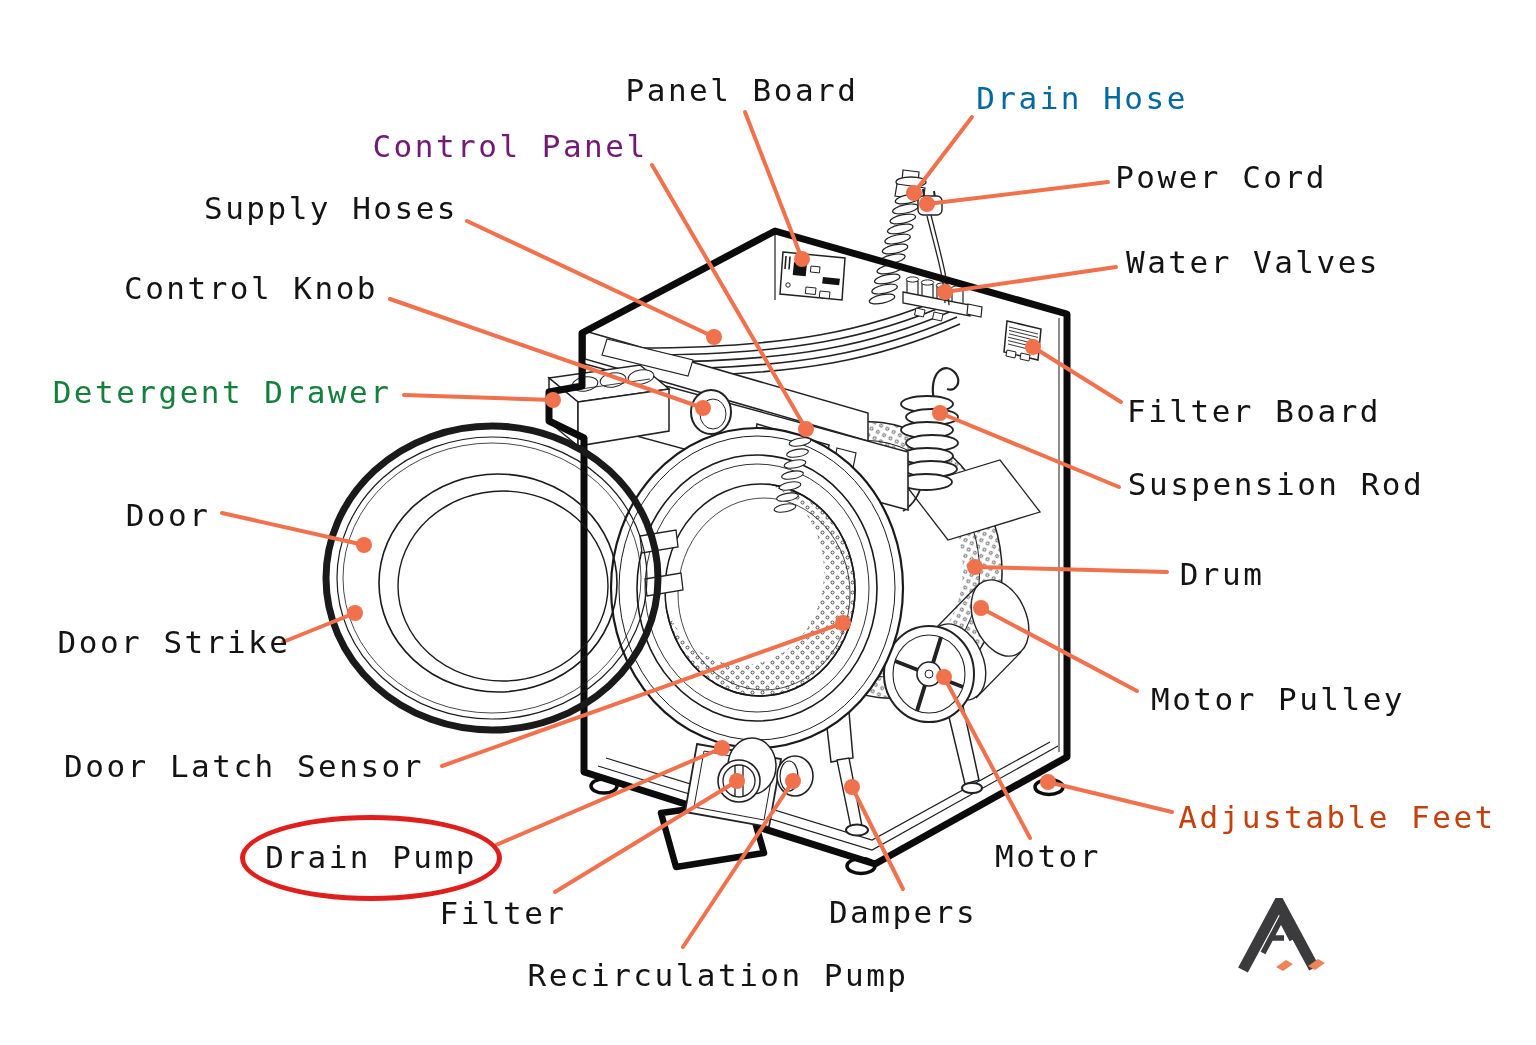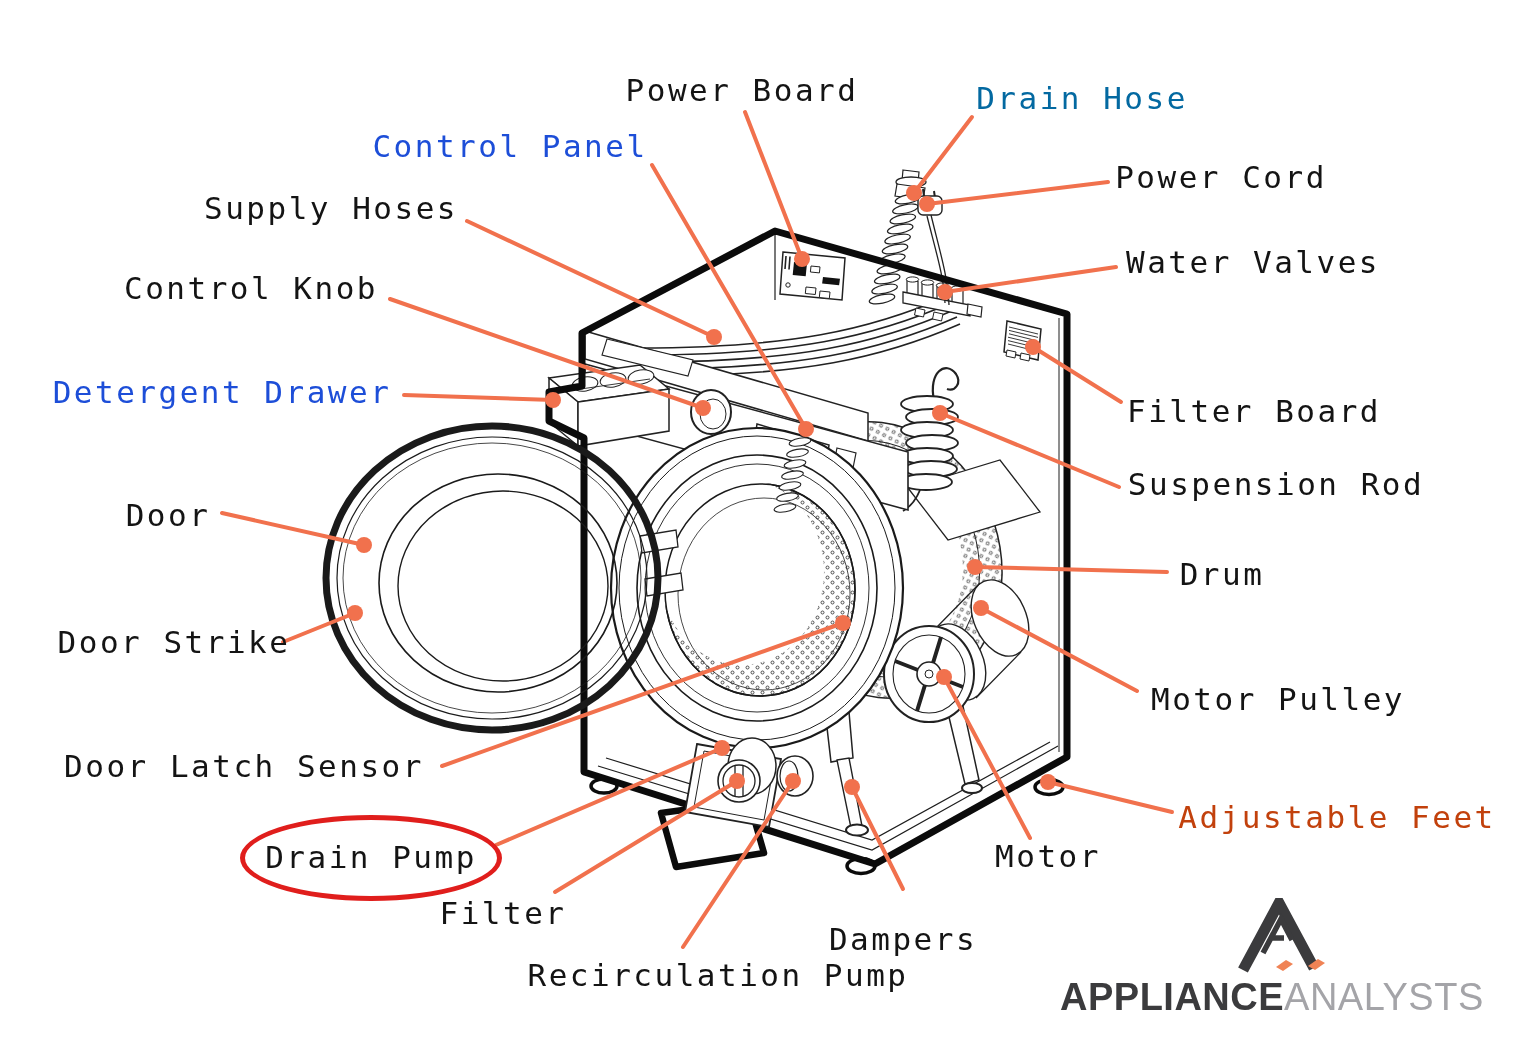--- a/index.html
+++ b/index.html
@@ -296,49 +296,46 @@
       <circle cx="944" cy="677" r="8" fill="#F1714D"></circle>
       <line x1="555" y1="892" x2="737" y2="781" stroke="#F1714D" stroke-width="4" stroke-linecap="round"></line>
       <circle cx="737" cy="781" r="8" fill="#F1714D"></circle>
       <line x1="903" y1="889" x2="852" y2="787" stroke="#F1714D" stroke-width="4" stroke-linecap="round"></line>
       <circle cx="852" cy="787" r="8" fill="#F1714D"></circle>
       <line x1="683" y1="947" x2="793" y2="781" stroke="#F1714D" stroke-width="4" stroke-linecap="round"></line>
       <circle cx="793" cy="781" r="8" fill="#F1714D"></circle>
     </svg>
 
   <div id="labels">
-      <div class="part-label" style="left: 742px; top: 90px; color: rgb(20, 20, 20);">Power Board</div>
+      <div class="part-label" style="left: 742px; top: 90px; color: rgb(20, 20, 20);">Panel Board</div>
       <div class="part-label" style="left: 1082px; top: 98px; color: #0369a1;">Drain Hose</div>
-      <div class="part-label" style="left: 510px; top: 146px; color: #1d4ed8;">Control Panel</div>
+      <div class="part-label" style="left: 510px; top: 146px; color: #701a75;">Control Panel</div>
       <div class="part-label" style="left: 1221px; top: 177px; color: rgb(20, 20, 20);">Power Cord</div>
       <div class="part-label" style="left: 331px; top: 208px; color: rgb(20, 20, 20);">Supply Hoses</div>
       <div class="part-label" style="left: 1253px; top: 262px; color: rgb(20, 20, 20);">Water Valves</div>
       <div class="part-label" style="left: 251px; top: 288px; color: rgb(20, 20, 20);">Control Knob</div>
-      <div class="part-label" style="left: 222px; top: 392px; color: #1d4ed8;">Detergent Drawer</div>
+      <div class="part-label" style="left: 222px; top: 392px; color: #15803d;">Detergent Drawer</div>
       <div class="part-label" style="left: 1254px; top: 411px; color: rgb(20, 20, 20);">Filter Board</div>
       <div class="part-label" style="left: 1276px; top: 484px; color: rgb(20, 20, 20);">Suspension Rod</div>
       <div class="part-label" style="left: 168px; top: 515px; color: rgb(20, 20, 20);">Door</div>
       <div class="part-label" style="left: 1222px; top: 574px; color: rgb(20, 20, 20); text-align: center;">Drum</div>
       <div class="part-label" style="left: 174px; top: 642px; color: rgb(20, 20, 20);">Door Strike</div>
       <div class="part-label" style="left: 1278px; top: 699px; color: rgb(20, 20, 20);">Motor Pulley</div>
       <div class="part-label" style="left: 244px; top: 766px; color: rgb(20, 20, 20);">Door Latch Sensor</div>
       <div class="part-label" style="left: 1337px; top: 817px; color: #c2410c;">Adjustable Feet</div>
       <div class="part-label" style="left: 371px; top: 857px; color: rgb(20, 20, 20);">Drain Pump</div>
       <div class="part-label" style="left: 1048px; top: 856px; color: rgb(20, 20, 20);">Motor</div>
       <div class="part-label" style="left: 503px; top: 913px; color: rgb(20, 20, 20);">Filter</div>
-      <div class="part-label" style="left: 903px; top: 912px; color: rgb(20, 20, 20); margin-top: 27px;">Dampers</div>
+      <div class="part-label" style="left: 903px; top: 912px; color: rgb(20, 20, 20);">Dampers</div>
       <div class="part-label" style="left: 707px; top: 975px; color: rgb(20, 20, 20); margin-left: 11px;">Recirculation Pump</div>
       <div class="highlight-ellipse" style="left: 371px; top: 858px; width: 252px; height: 76px; border-color: rgb(224, 30, 28);"></div>
     </div>
 
   <div class="logo">
     <svg width="460" height="130" viewBox="1055 898 460 130">
       <path d="M 1243 970 L 1279 903 L 1314 968" fill="none" stroke="#3B3B3D" stroke-width="11"></path>
       <path d="M 1263 953 L 1281 919 L 1292 940 M 1272 938 L 1284 938" fill="none" stroke="#3B3B3D" stroke-width="5.5"></path>
       <path d="M 1276 967 l 10 -7 l 7 4 l -10 7 Z" fill="#F08355"></path>
       <path d="M 1308 966 l 10 -7 l 7 4 l -10 7 Z" fill="#F08355"></path>
     </svg>
-    <div class="logo-text">
-      <span class="logo-bold">APPLIANCE</span><span class="logo-light">ANALYSTS</span>
-    </div>
   </div>
 
 </div>
 
 </body></html>

